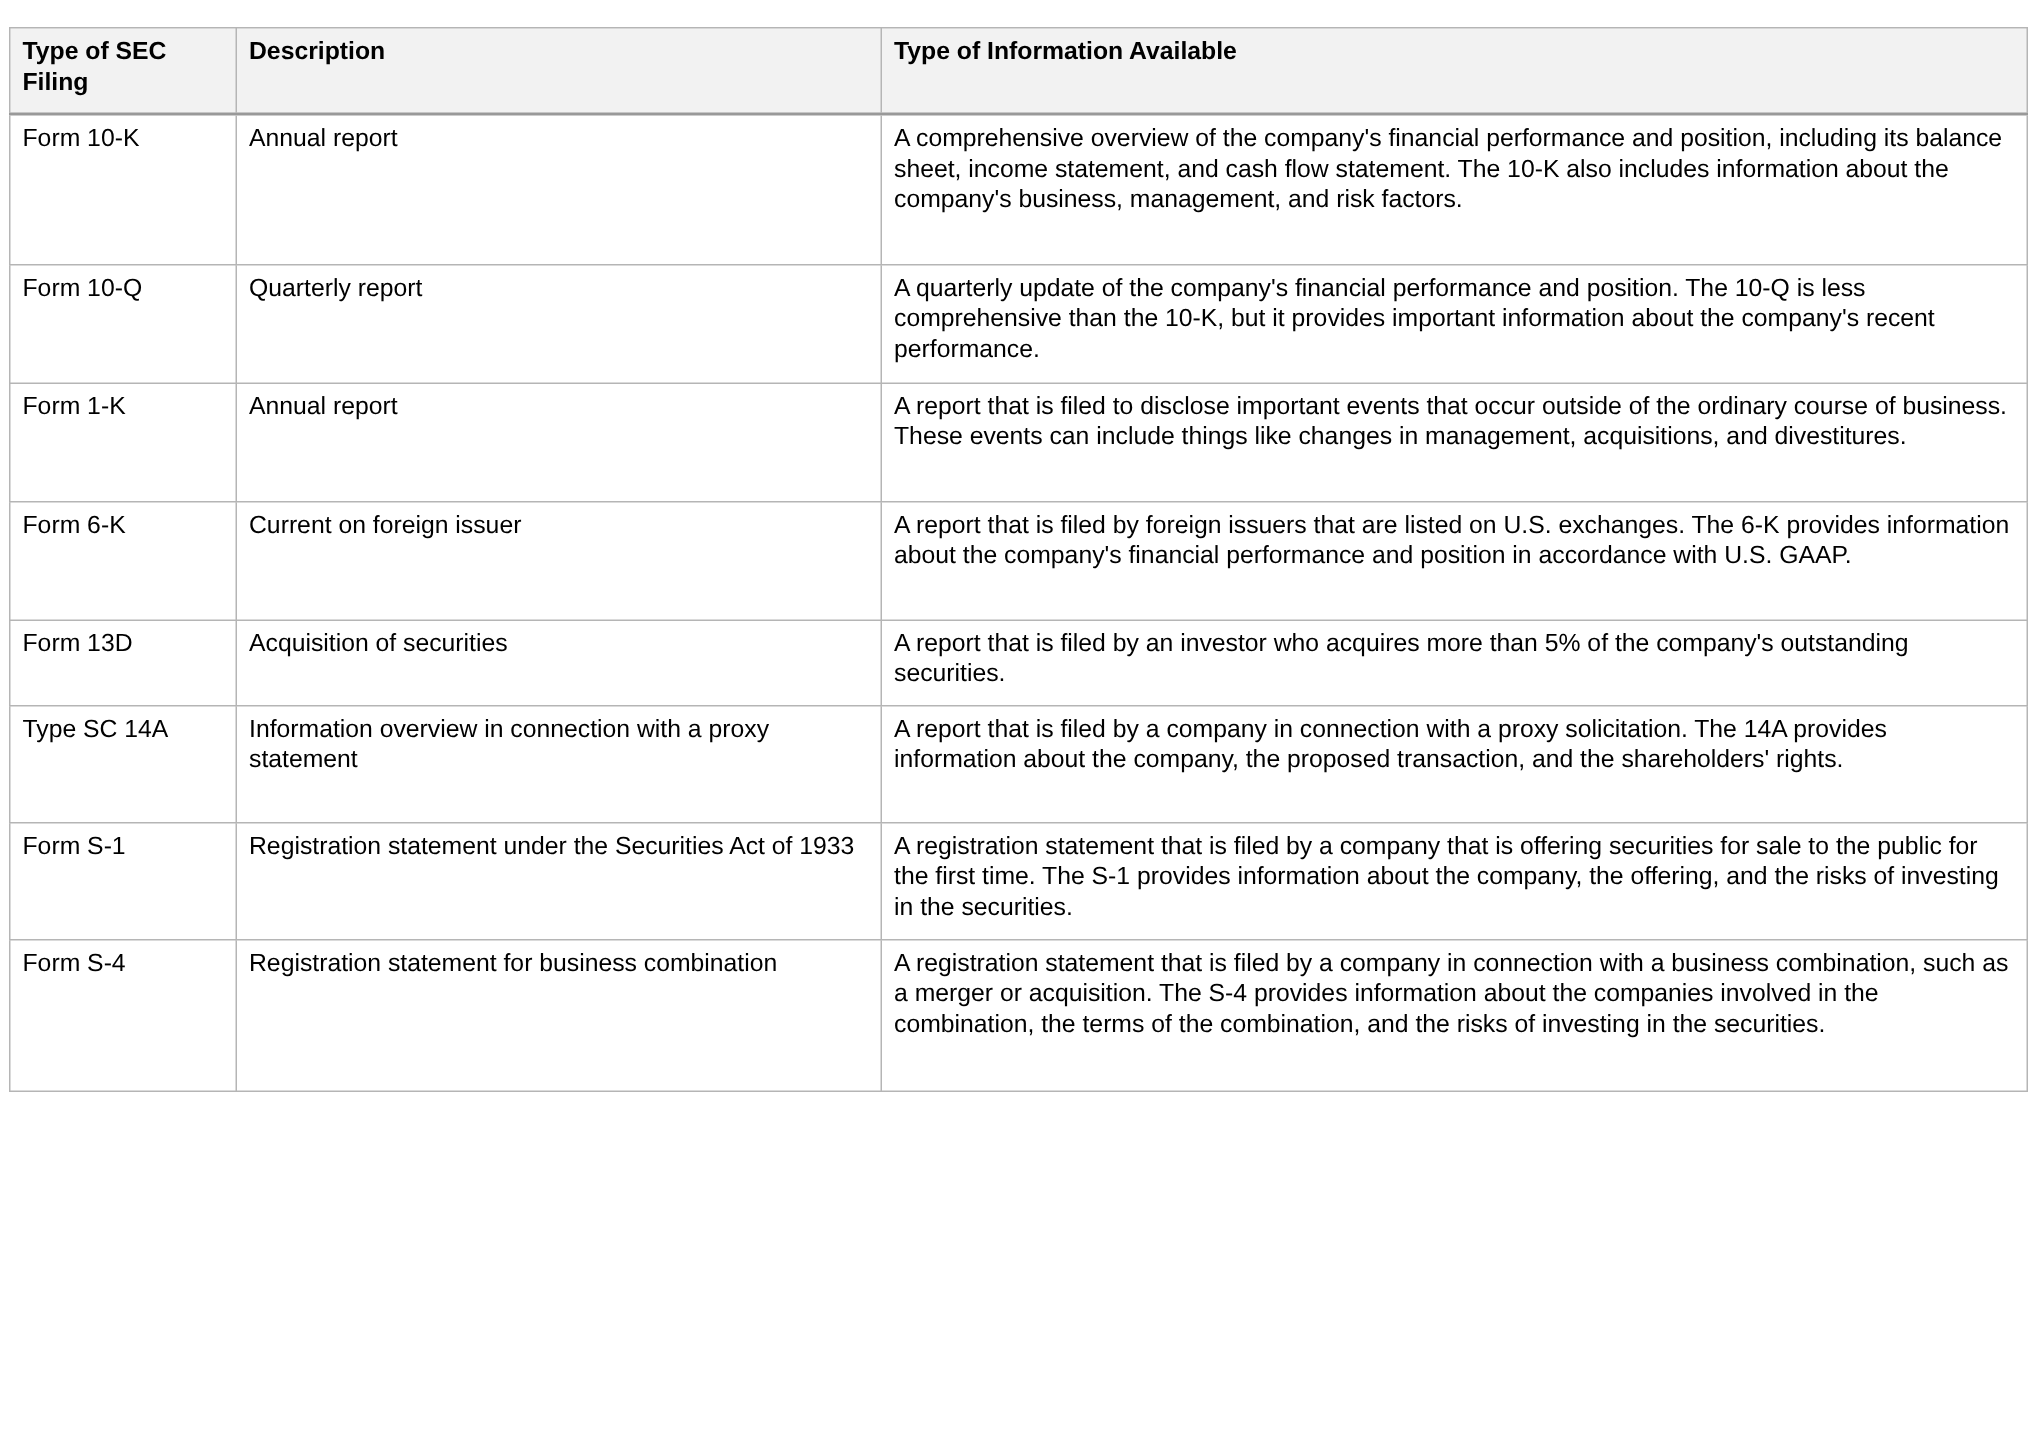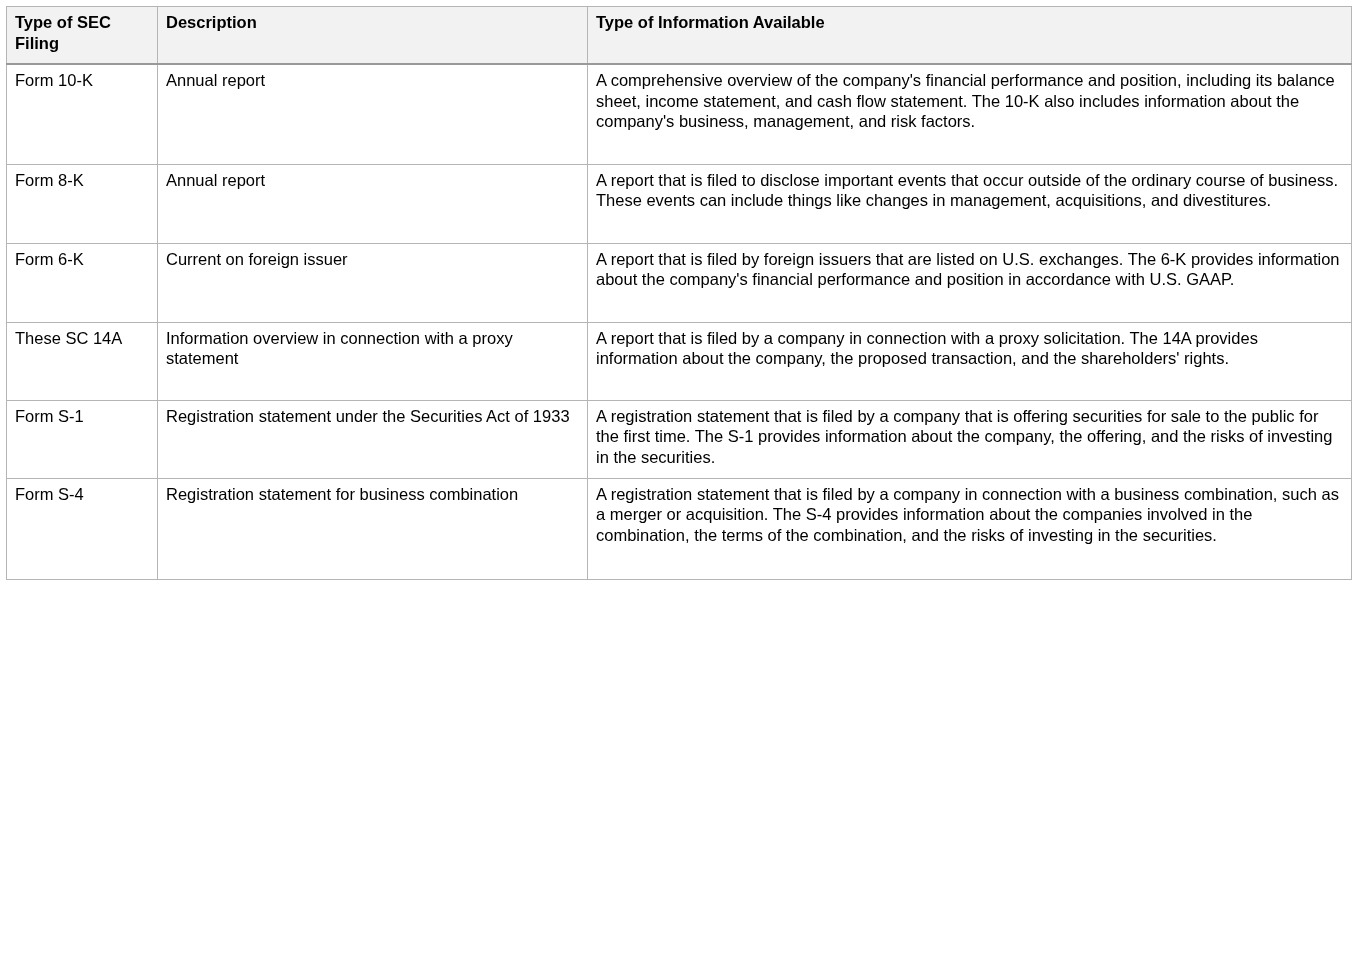--- a/index.html
+++ b/index.html
@@ -8,21 +8,21 @@
     background: #ffffff;
   }
   body {
     width: 1358px;
     height: 959px;
     font-family: "Liberation Sans", sans-serif;
     color: #000000;
     overflow: hidden;
   }
   .page {
-    padding: 6px 7px 0 6px;
+    padding: 18px 7px 0 6px;
     box-sizing: border-box;
   }
   table.sec-table {
     border-collapse: collapse;
     width: 1345px;
     table-layout: fixed;
     background: #ffffff;
   }
   table.sec-table col.c1 { width: 151px; }
   table.sec-table col.c2 { width: 430px; }
@@ -67,31 +67,41 @@
         <th>Type of Information Available</th>
       </tr>
     </thead>
     <tbody>
       <tr style="height:100px">
         <td class="cell-col1">Form 10-K</td>
         <td>Annual report</td>
         <td>A comprehensive overview of the company's financial performance and position, including its balance sheet, income statement, and cash flow statement. The 10-K also includes information about the company's business, management, and risk factors.</td>
       </tr>
       <tr style="height:79px">
-        <td class="cell-col1">Form 8-K</td>
+        <td class="cell-col1">Form 10-Q</td>
+        <td>Quarterly report</td>
+        <td>A quarterly update of the company's financial performance and position. The 10-Q is less comprehensive than the 10-K, but it provides important information about the company's recent performance.</td>
+      </tr>
+      <tr style="height:79px">
+        <td class="cell-col1">Form 1-K</td>
         <td>Annual report</td>
         <td>A report that is filed to disclose important events that occur outside of the ordinary course of business. These events can include things like changes in management, acquisitions, and divestitures.</td>
       </tr>
       <tr style="height:79px">
         <td class="cell-col1">Form 6-K</td>
         <td>Current on foreign issuer</td>
         <td>A report that is filed by foreign issuers that are listed on U.S. exchanges. The 6-K provides information about the company's financial performance and position in accordance with U.S. GAAP.</td>
       </tr>
+      <tr style="height:57px">
+        <td class="cell-col1">Form 13D</td>
+        <td>Acquisition of securities</td>
+        <td>A report that is filed by an investor who acquires more than 5% of the company's outstanding securities.</td>
+      </tr>
       <tr style="height:78px">
-        <td class="cell-col1">These SC 14A</td>
+        <td class="cell-col1">Type SC 14A</td>
         <td>Information overview in connection with a proxy statement</td>
         <td>A report that is filed by a company in connection with a proxy solicitation. The 14A provides information about the company, the proposed transaction, and the shareholders' rights.</td>
       </tr>
       <tr style="height:78px">
         <td class="cell-col1">Form S-1</td>
         <td>Registration statement under the Securities Act of 1933</td>
         <td>A registration statement that is filed by a company that is offering securities for sale to the public for the first time. The S-1 provides information about the company, the offering, and the risks of investing in the securities.</td>
       </tr>
       <tr style="height:101px">
         <td class="cell-col1">Form S-4</td>

